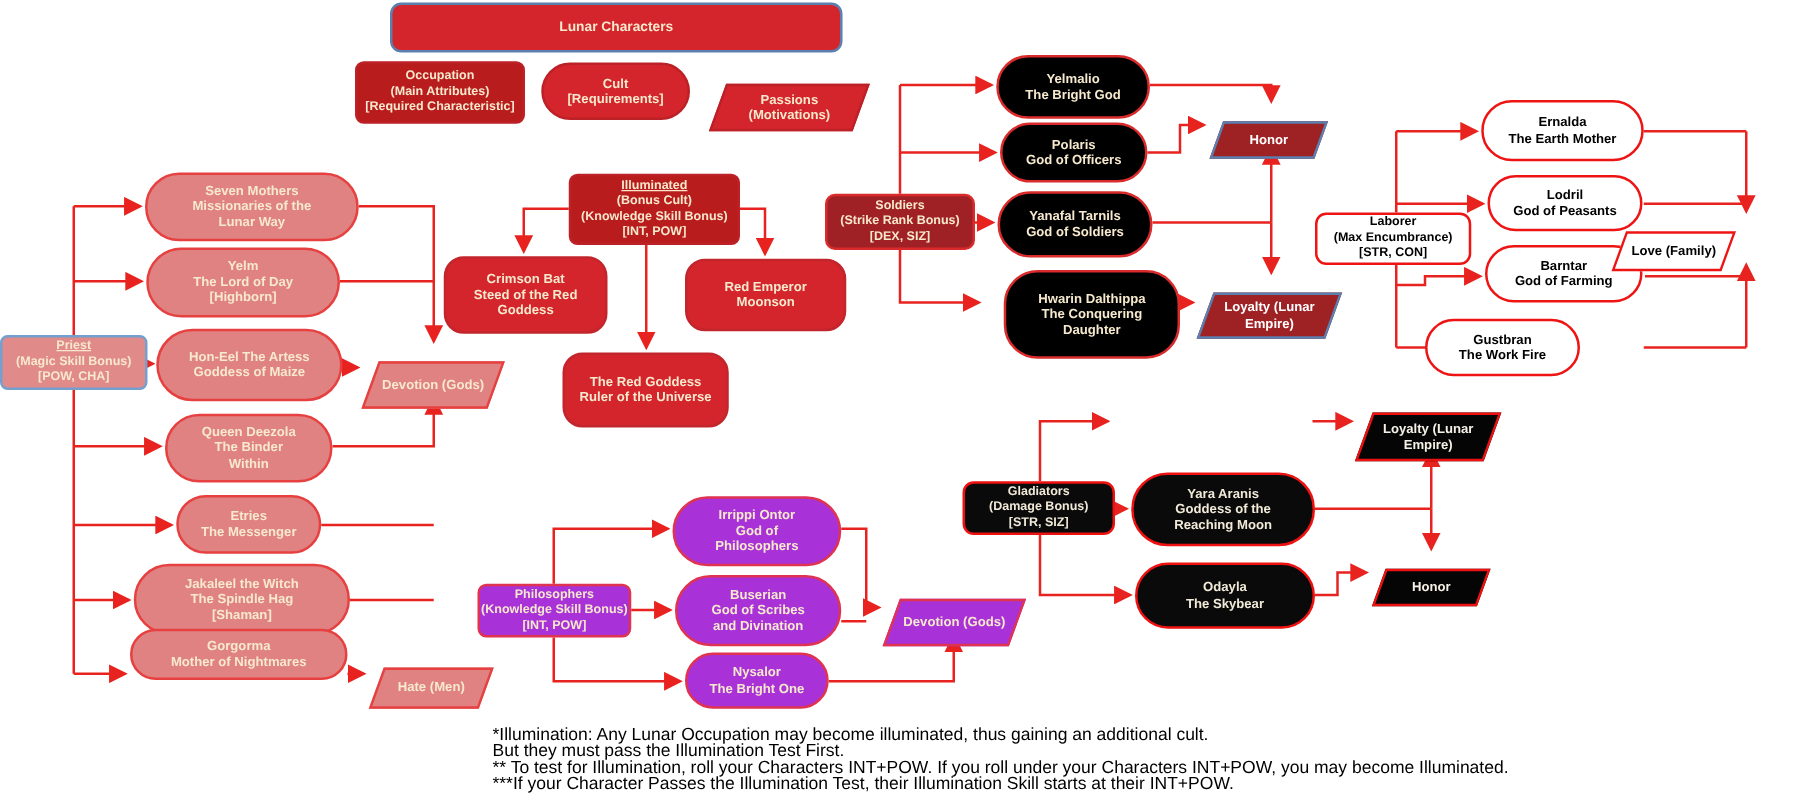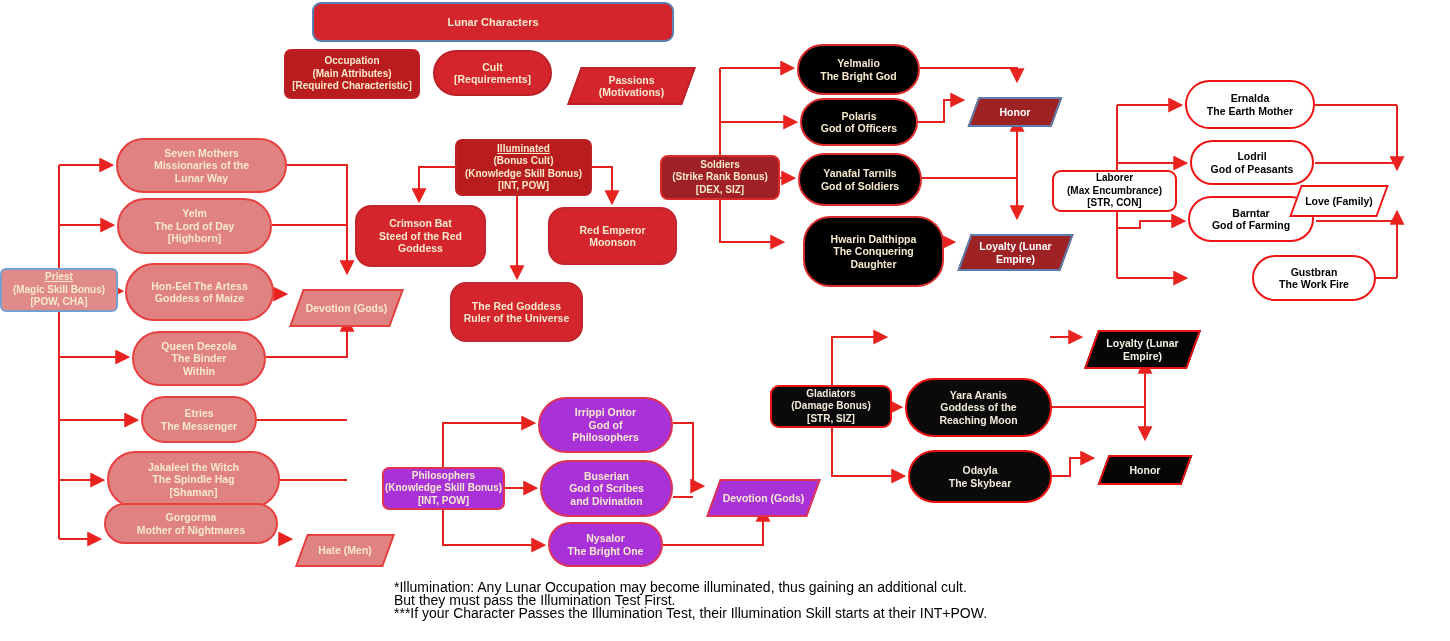--- a/index.html
+++ b/index.html
@@ -249,21 +249,21 @@
 The Earth Mother</span>
     </div>
   <div class="node whiteov" style="left:1190px;top:140px;width:124px;height:45px">
       <span class="lbl">Lodril
 God of Peasants</span>
     </div>
   <div class="node whiteov" style="left:1188px;top:196px;width:126px;height:46px">
       <span class="lbl">Barntar
 God of Farming</span>
     </div>
-  <div class="node whiteov" style="left:1252px;top:255px;width:124px;height:46px">
+  <div class="node whiteov" style="left:1140px;top:255px;width:124px;height:46px">
       <span class="lbl">Gustbran
 The Work Fire</span>
     </div>
   <div class="node para para-white" style="left:1287px;top:173px;width:104px;height:32px">
       <span class="bg"></span>
       <span class="lbl">Love (Family)</span>
     </div>
 
   <div class="node purplebox" style="left:382px;top:467px;width:123px;height:43px;font-size:10px">
       <span class="lbl">Philosophers
@@ -309,16 +309,17 @@
 Empire)</span>
     </div>
   <div class="node para para-black" style="left:1095px;top:443px;width:100px;height:30px">
       <span class="bg"></span>
       <span class="lbl">Honor</span>
     </div>
 
   <div id="footnotes">
     <div>*Illumination: Any Lunar Occupation may become illuminated, thus gaining an additional cult.</div>
     <div>But they must pass the Illumination Test First.</div>
+    <div>** To test for Illumination, roll your Characters INT+POW. If you roll under your Characters INT+POW, you may become Illuminated.</div>
     <div>***If your Character Passes the Illumination Test, their Illumination Skill starts at their INT+POW.</div>
   </div>
 
 </div>
 
 </body></html>

